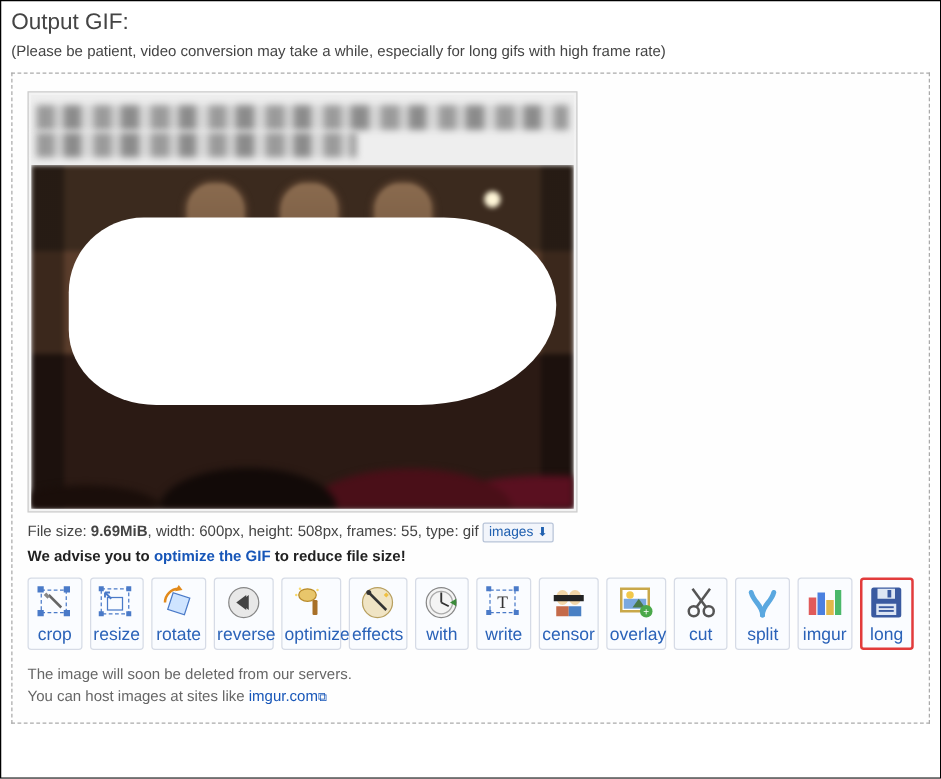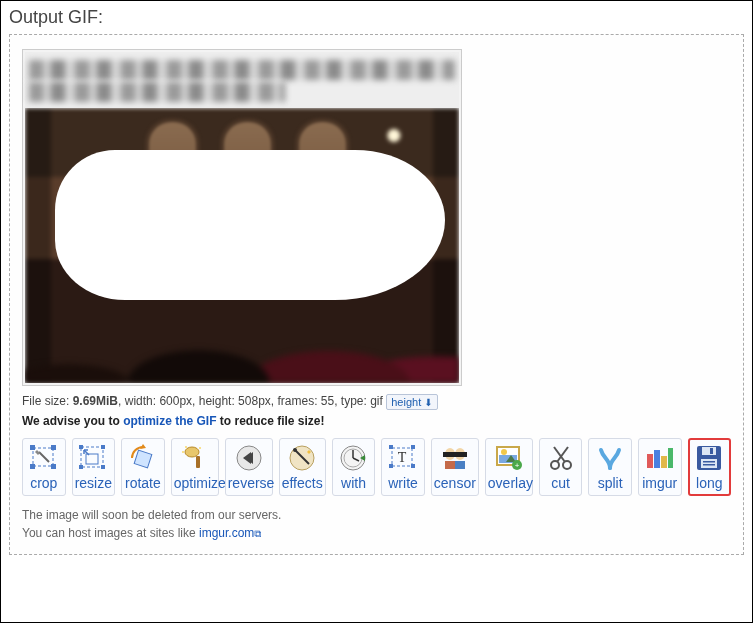--- a/index.html
+++ b/index.html
@@ -148,20 +148,21 @@
   .notes a { color:#1756b8; text-decoration:none; }
   .ext-icon { color:#1756b8; font-size:10px; }
   svg { display:block; }
 </style>
 </head>
 <body>
 
 <div class="outer">
 
   <div class="title">Output GIF:</div>
+  <div class="subtitle">(Please be patient, video conversion may take a while, especially for long gifs with high frame rate)</div>
 
   <div class="dashed-box">
 
     <div class="preview-wrap">
       <div class="blur-text">
         <div class="blur-line"></div>
         <div class="blur-line short"></div>
       </div>
       <div class="scene">
         <div class="scene-bg"></div>
@@ -169,21 +170,21 @@
         <div class="arch a2"></div>
         <div class="arch a3"></div>
         <div class="people"></div>
         <div class="white-blob"></div>
       </div>
     </div>
 
     <div class="fileinfo">
       <span>File size: </span><b>9.69MiB</b><span>, width: 600px, height: 508px, frames: 55, type: gif</span>
       <span class="convert-btn">
-        <span>height</span>
+        <span>images</span>
         <span class="dl">⬇</span>
       </span>
     </div>
 
     <div class="advise">
       <span>We advise you to </span><a href="#">optimize the GIF</a><span> to reduce file size!</span>
     </div>
 
     <div class="toolbar">
 
@@ -225,39 +226,39 @@
             <path d="M4 14 A11 11 0 0 1 15 3" fill="none" stroke="#e28a1b" stroke-width="2"></path>
             <path d="M15 0 L18 4 L12 5 Z" fill="#e28a1b"></path>
           </svg>
         </div>
         <div class="lbl">rotate</div>
       </div>
 
       <div class="tool">
         <div class="ic">
           <svg width="30" height="28" viewBox="0 0 30 28">
+            <circle cx="15" cy="14" r="12" fill="#e8e8e8" stroke="#888"></circle>
+            <path d="M19 8 L11 14 L19 20 Z" fill="#444"></path>
+            <path d="M11 8 L3 14 L11 20 Z" fill="#444" transform="translate(6,0)"></path>
+          </svg>
+        </div>
+        <div class="lbl">reverse</div>
+      </div>
+
+      <div class="tool">
+        <div class="ic">
+          <svg width="30" height="28" viewBox="0 0 30 28">
             <ellipse cx="12" cy="8" rx="7" ry="5" fill="#e8c66b" stroke="#b88a2a"></ellipse>
             <rect x="16" y="12" width="4" height="12" fill="#a87028" rx="1"></rect>
             <circle cx="6" cy="3" r="1" fill="#f7d96b"></circle>
             <circle cx="3" cy="8" r="1" fill="#f7d96b"></circle>
             <circle cx="20" cy="4" r="1" fill="#f7d96b"></circle>
           </svg>
         </div>
         <div class="lbl">optimize</div>
-      </div>
-
-      <div class="tool">
-        <div class="ic">
-          <svg width="30" height="28" viewBox="0 0 30 28">
-            <circle cx="15" cy="14" r="12" fill="#e8e8e8" stroke="#888"></circle>
-            <path d="M19 8 L11 14 L19 20 Z" fill="#444"></path>
-            <path d="M11 8 L3 14 L11 20 Z" fill="#444" transform="translate(6,0)"></path>
-          </svg>
-        </div>
-        <div class="lbl">reverse</div>
       </div>
 
       <div class="tool">
         <div class="ic">
           <svg width="30" height="28" viewBox="0 0 30 28">
             <circle cx="15" cy="14" r="12" fill="#f0e4c4" stroke="#b8a060"></circle>
             <path d="M8 6 L22 20" stroke="#333" stroke-width="2"></path>
             <circle cx="8" cy="6" r="2" fill="#333"></circle>
             <path d="M20 8 l2 -2 l2 2 l-2 2z" fill="#f0c040"></path>
           </svg>

